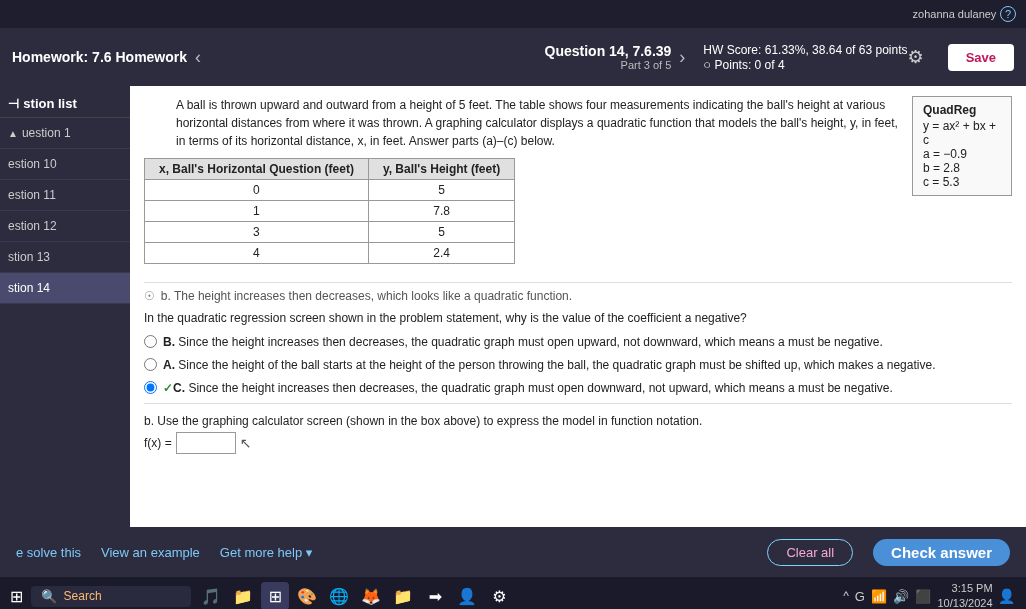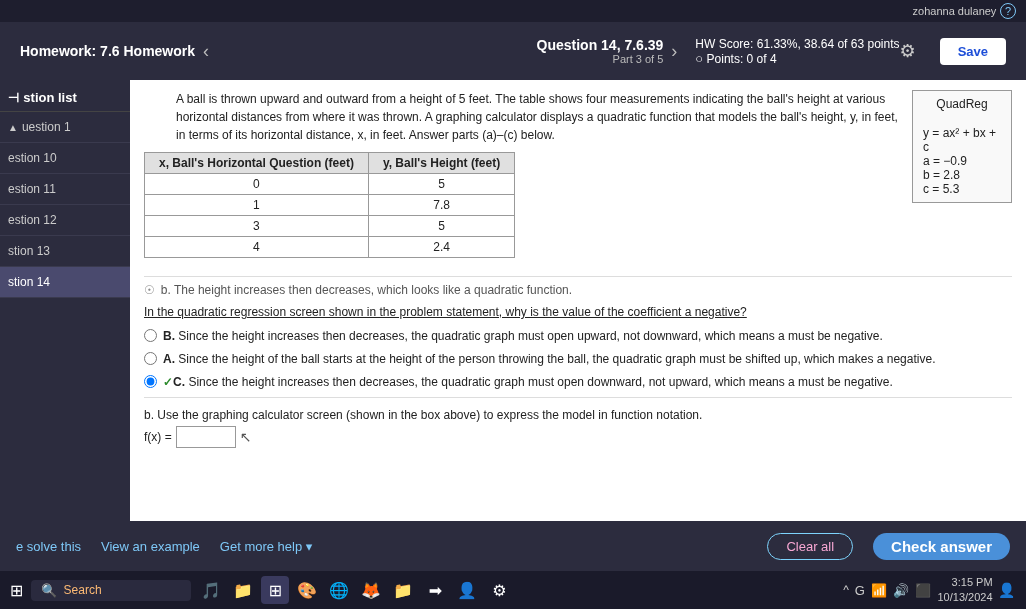--- a/index.html
+++ b/index.html
@@ -9,38 +9,38 @@
       background: #1a1a2e;
       font-family: Arial, sans-serif;
       font-size: 13px;
       overflow: hidden;
       position: relative;
     }
 
     
     .top-bar {
       background: #1e1e2e;
-      height: 22px;
+      height: 28px;
       display: flex;
       align-items: center;
       justify-content: flex-end;
       padding-right: 10px;
     }
     .top-bar-user {
       color: #ccc;
       font-size: 11px;
     }
 
     
     .header {
       background: #2c2c3e;
       height: 58px;
       display: flex;
       align-items: center;
-      padding: 0 20px;
+      padding: 0 12px;
       gap: 0;
     }
     .hw-title {
       color: #fff;
       font-size: 14px;
       font-weight: bold;
       min-width: 160px;
     }
     .question-nav {
       flex: 1;
@@ -65,21 +65,21 @@
       align-items: flex-start;
       color: #fff;
       font-size: 12px;
       margin-left: 10px;
     }
     .save-btn-area {
       margin-left: 16px;
     }
     .save-btn {
       background: #fff;
-      color: #1d4ed8;
+      color: #be185d;
       border: none;
       border-radius: 4px;
       padding: 6px 18px;
       font-size: 13px;
       font-weight: bold;
       cursor: pointer;
     }
     .nav-arrow {
       color: #bbb;
       font-size: 18px;
@@ -165,23 +165,22 @@
     
     .quad-reg-box {
       border: 1px solid #999;
       background: #f9f9f9;
       padding: 6px 10px;
       font-size: 12px;
       display: inline-block;
       min-width: 100px;
     }
     .quad-reg-title {
-      font-weight: normal;
-      margin-bottom: 15px;
-      text-align: center;
+      font-weight: bold;
+      margin-bottom: 2px;
     }
 
     .problem-upper {
       display: flex;
       gap: 14px;
       align-items: flex-start;
       margin-bottom: 8px;
     }
 
     .answer-section {
@@ -435,21 +434,21 @@
       </div>
     </div>
 
     <div class="divider-line"></div>
 
     <div style="display:flex;align-items:flex-start;gap:6px;margin-bottom:8px;color:#555;font-size:12px;">
       <span style="color:#888;">☉</span>
       <span>b. The height increases then decreases, which looks like a quadratic function.</span>
     </div>
 
-    <p style="font-size:12px;margin-bottom:8px;text-decoration:underline;">In the quadratic regression screen shown in the problem statement, why is the value of the coefficient a negative?</p>
+    <p style="font-size:12px;margin-bottom:8px;">In the quadratic regression screen shown in the problem statement, why is the value of the coefficient a negative?</p>
 
     <div class="answer-section">
       <div class="option-row">
         <input type="radio" name="q14" style="">
         <label>
           <b>B.</b> <span>Since the height increases then decreases, the quadratic graph must open upward, not downward, which means a must be negative.</span>
         </label>
       </div>
       <div class="option-row">
         <input type="radio" name="q14" style="">

